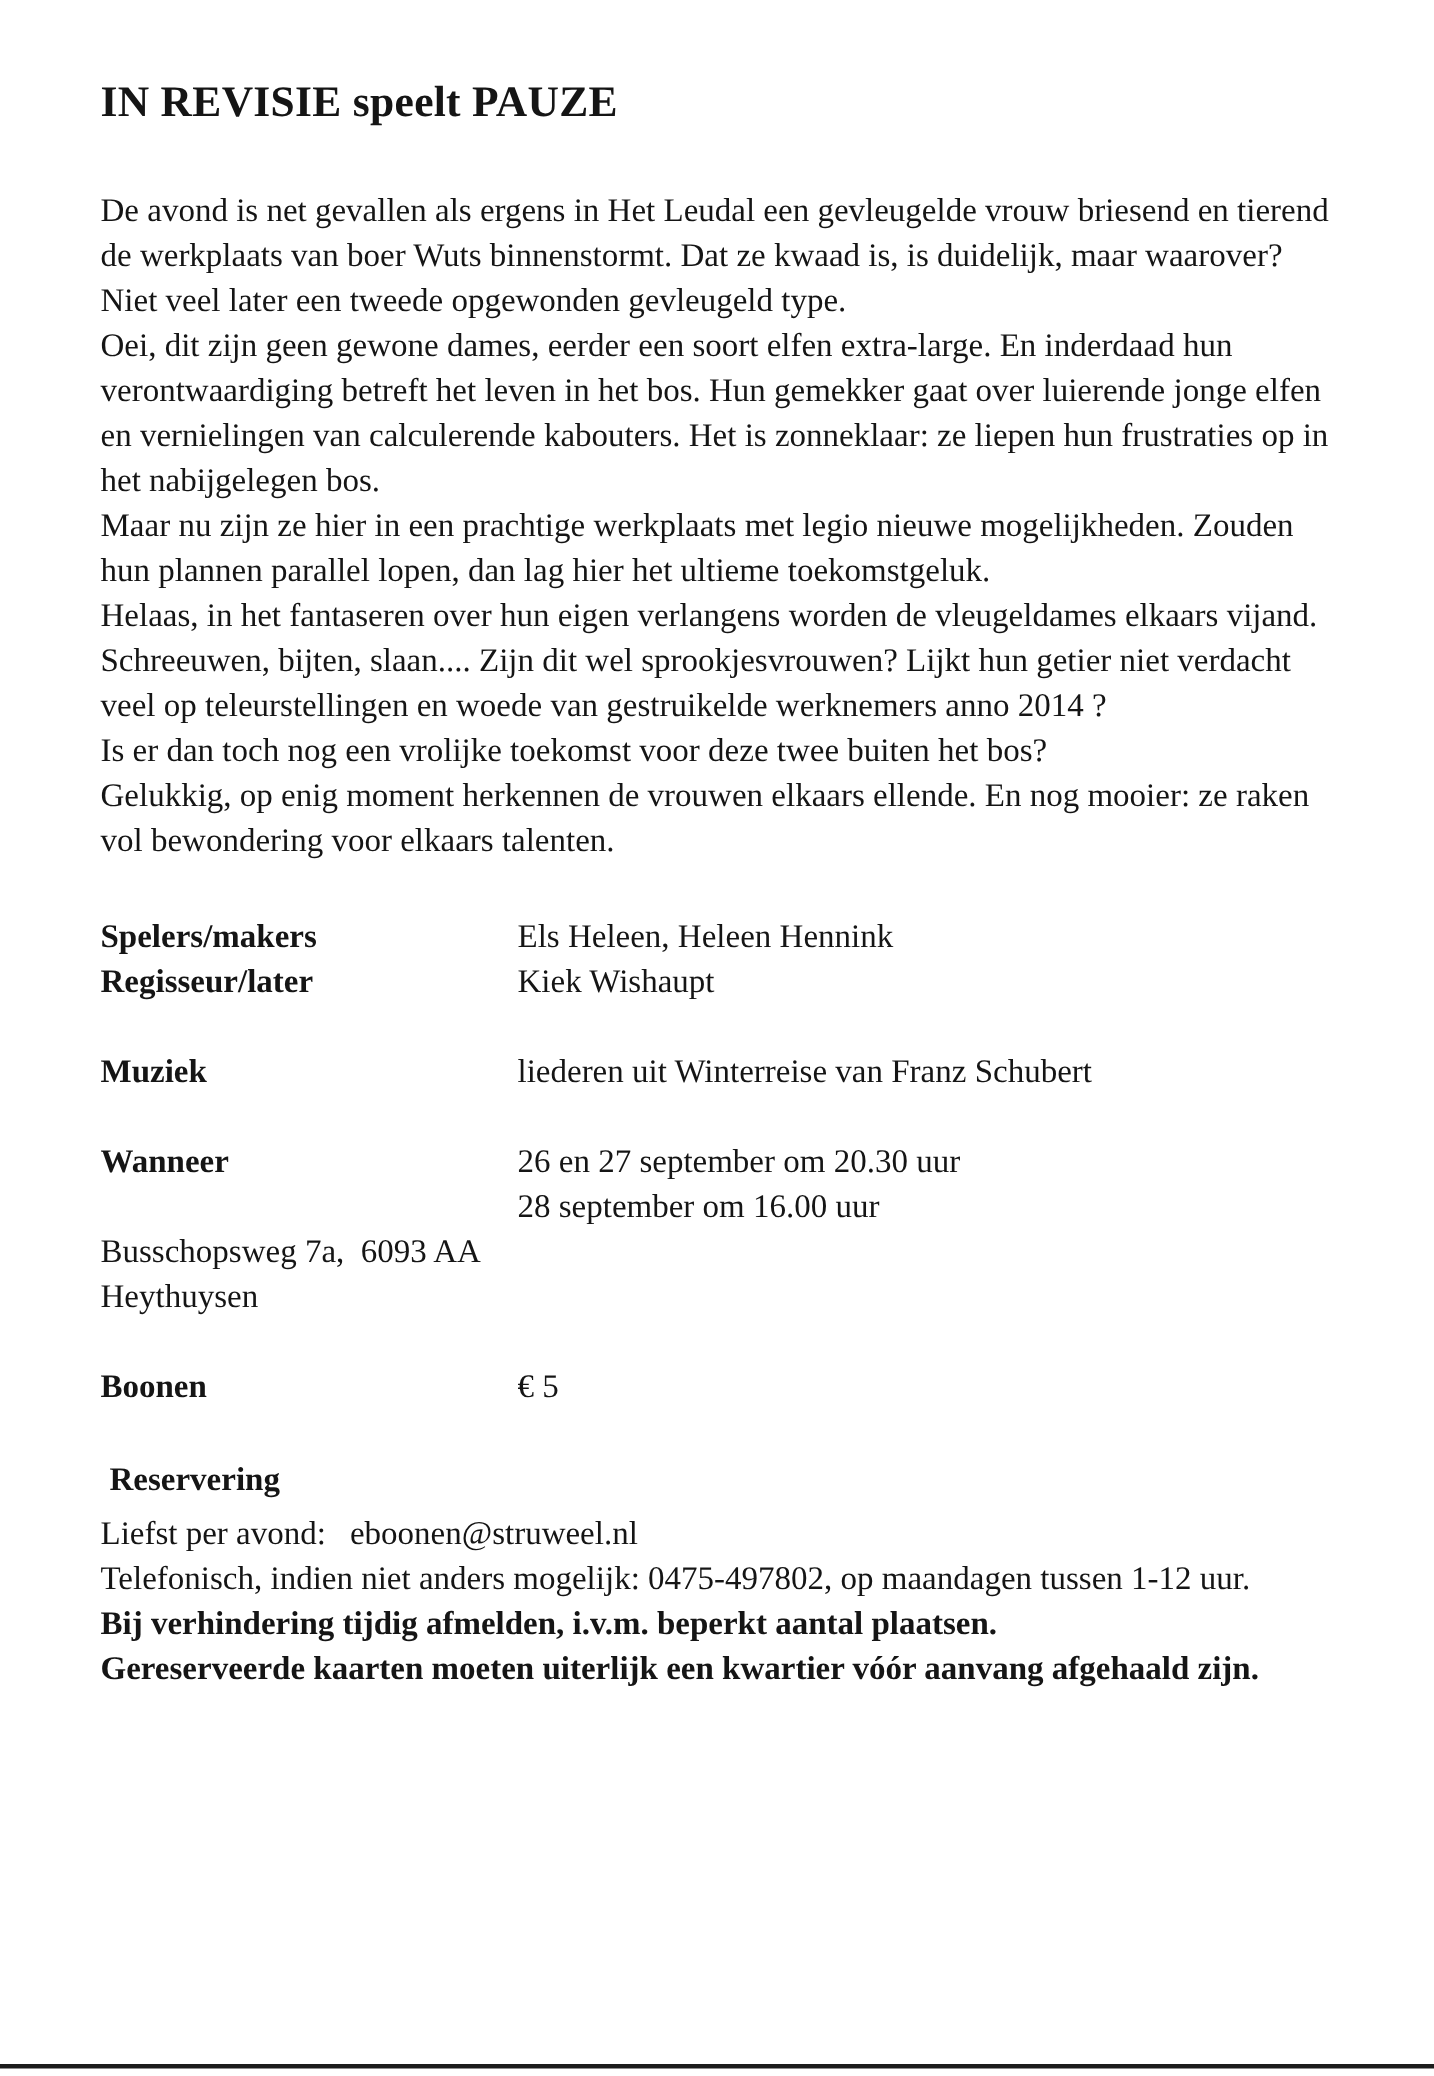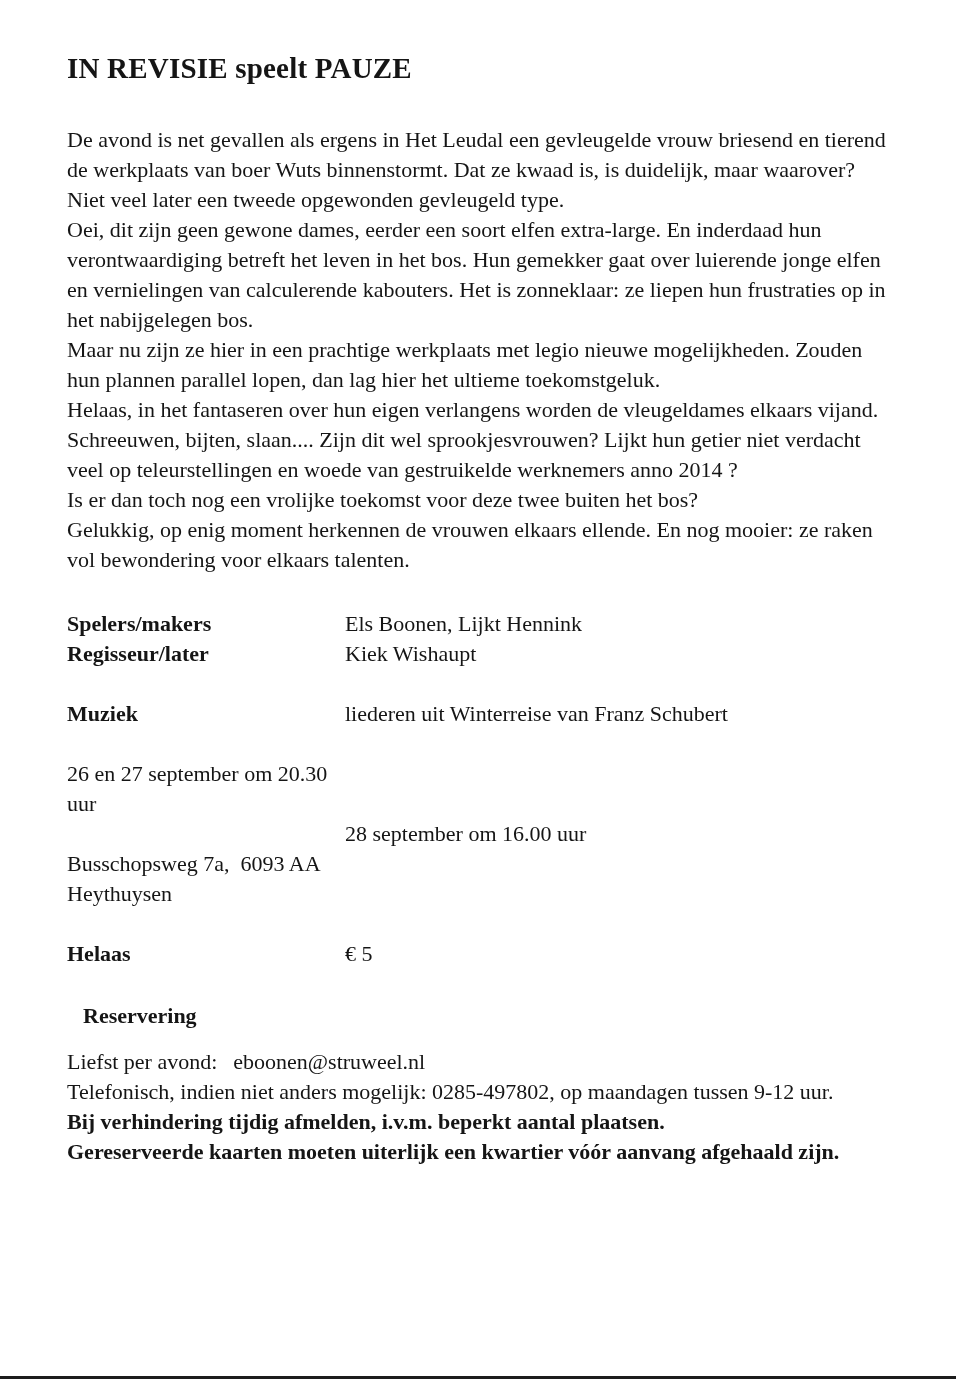--- a/index.html
+++ b/index.html
@@ -49,21 +49,21 @@
     white-space: pre-wrap;
   }
   .reservation {
     margin-top: 32px;
     font-size: 22px;
     line-height: 30px;
   }
   .reservation-heading {
     font-size: 22px;
     font-weight: bold;
-    margin: 16px;
+    margin: 6px;
   }
   .reservation p {
     margin: 0;
     white-space: pre-wrap;
   }
   .bold-note {
     font-weight: bold;
   }
   .email {
     margin-left: 16px;
@@ -91,49 +91,50 @@
     <p>Maar nu zijn ze hier in een prachtige werkplaats met legio nieuwe mogelijkheden. Zouden hun plannen parallel lopen, dan lag hier het ultieme toekomstgeluk.</p>
     <p>Helaas, in het fantaseren over hun eigen verlangens worden de vleugeldames elkaars vijand.</p>
     <p>Schreeuwen, bijten, slaan.... Zijn dit wel sprookjesvrouwen? Lijkt hun getier niet verdacht veel op teleurstellingen en woede van gestruikelde werknemers anno 2014 ?</p>
     <p>Is er dan toch nog een vrolijke toekomst voor deze twee buiten het bos?</p>
     <p>Gelukkig, op enig moment herkennen de vrouwen elkaars ellende. En nog mooier: ze raken vol bewondering voor elkaars talenten.</p>
   </div>
 
   <div class="details">
     <div class="detail-row">
       <div class="detail-label">Spelers/makers</div>
-      <div class="detail-value">Els Boonen, Lijkt Hennink</div>
+      <div class="detail-value">Els Heleen, Heleen Hennink</div>
     </div>
     <div class="detail-row">
       <div class="detail-label">Regisseur/later</div>
       <div class="detail-value">Kiek Wishaupt</div>
     </div>
     <div class="detail-row gap">
       <div class="detail-label">Muziek</div>
       <div class="detail-value">liederen uit Winterreise van Franz Schubert</div>
     </div>
     <div class="detail-row gap">
+      <div class="detail-label">Wanneer</div>
       <div class="detail-value">26 en 27 september om 20.30 uur</div>
     </div>
     <div class="detail-row">
       <div class="detail-label"></div>
       <div class="detail-value">28 september om 16.00 uur</div>
     </div>
     <div class="detail-row">
       <div class="detail-value">Busschopsweg 7a,  6093 AA Heythuysen</div>
     </div>
     <div class="detail-row gap">
-      <div class="detail-label">Helaas</div>
+      <div class="detail-label">Boonen</div>
       <div class="detail-value">€ 5</div>
     </div>
   </div>
 
   <div class="reservation">
     <h2 class="reservation-heading">Reservering</h2>
     <p><span>Liefst per avond:</span><span class="email">eboonen@struweel.nl</span></p>
-    <p>Telefonisch, indien niet anders mogelijk: 0285-497802, op maandagen tussen 9-12 uur.</p>
+    <p>Telefonisch, indien niet anders mogelijk: 0475-497802, op maandagen tussen 1-12 uur.</p>
     <p class="bold-note">Bij verhindering tijdig afmelden, i.v.m. beperkt aantal plaatsen.</p>
     <p class="bold-note">Gereserveerde kaarten moeten uiterlijk een kwartier vóór aanvang afgehaald zijn.</p>
   </div>
 
 </div>
 
 <div class="scan-edge-line"></div>
 
 </body></html>

